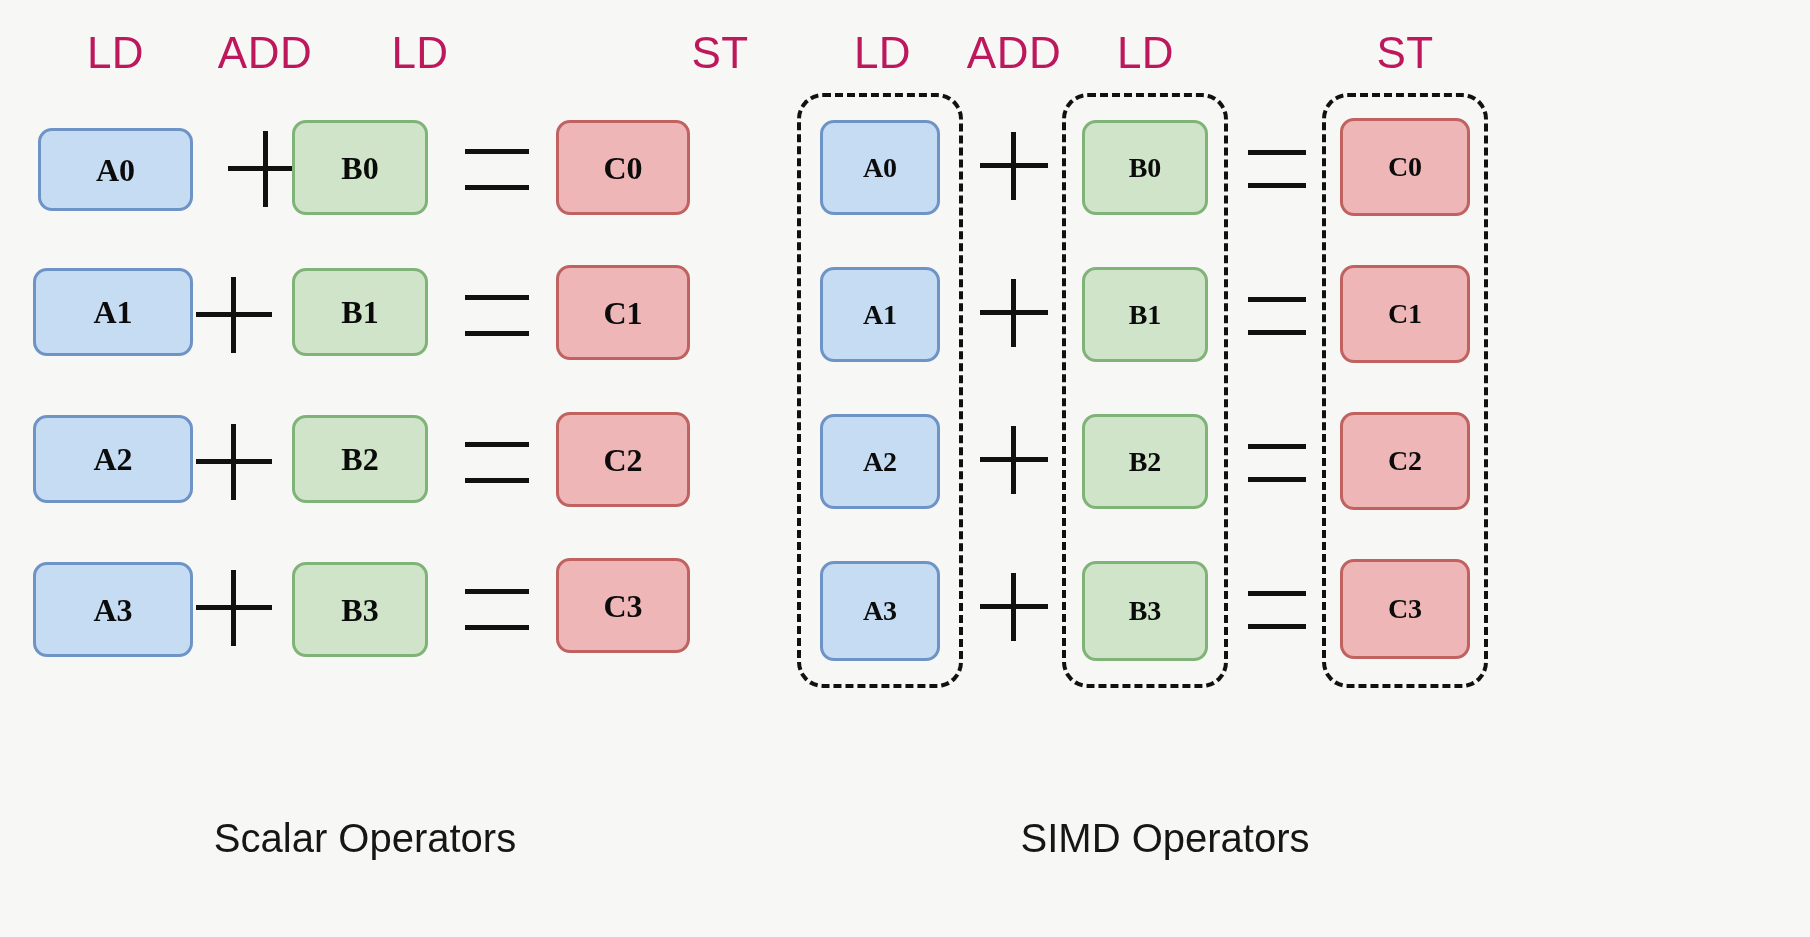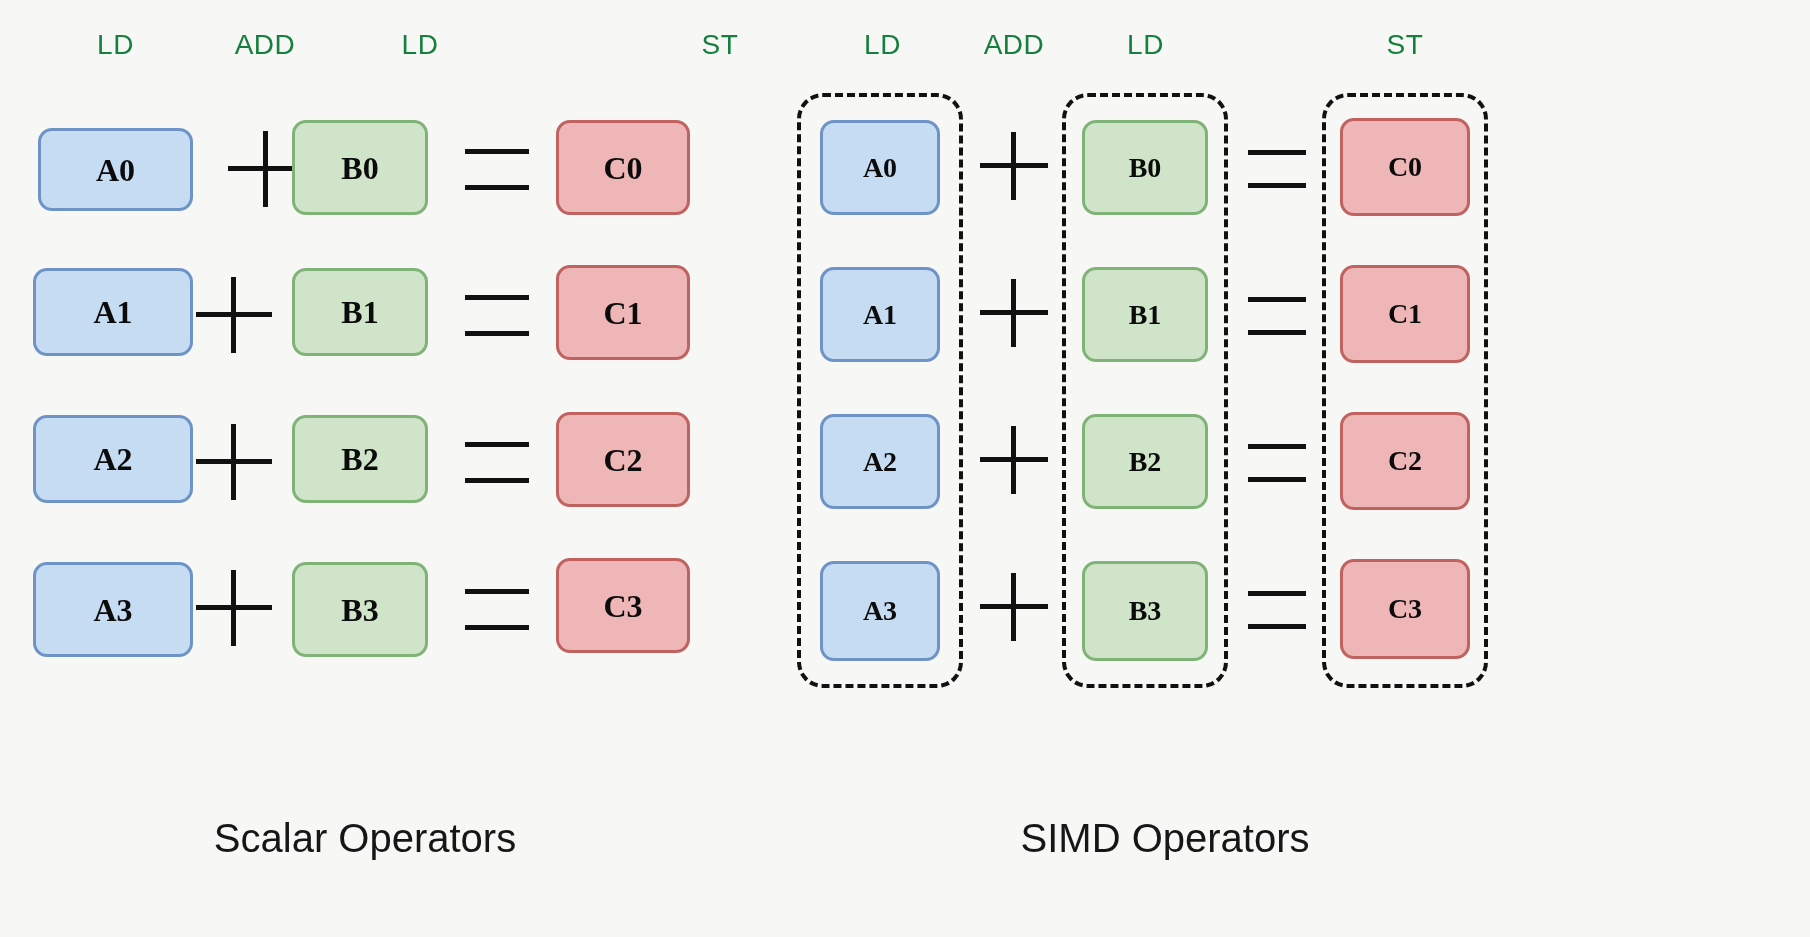--- a/index.html
+++ b/index.html
@@ -14,23 +14,23 @@
     height: 937px;
     background: #f7f7f5;
     overflow: hidden;
     font-family: "Liberation Sans", sans-serif;
   }
 
   
   .col-header {
     position: absolute;
     font-family: "Liberation Sans", sans-serif;
-    font-size: 28px;
+    font-size: 44px;
     font-weight: 400;
-    color: #15803d;
+    color: #be185d;
     text-align: center;
     letter-spacing: 0.5px;
     line-height: 1;
     white-space: nowrap;
   }
 
   
   .data-box {
     position: absolute;
     box-sizing: border-box;

